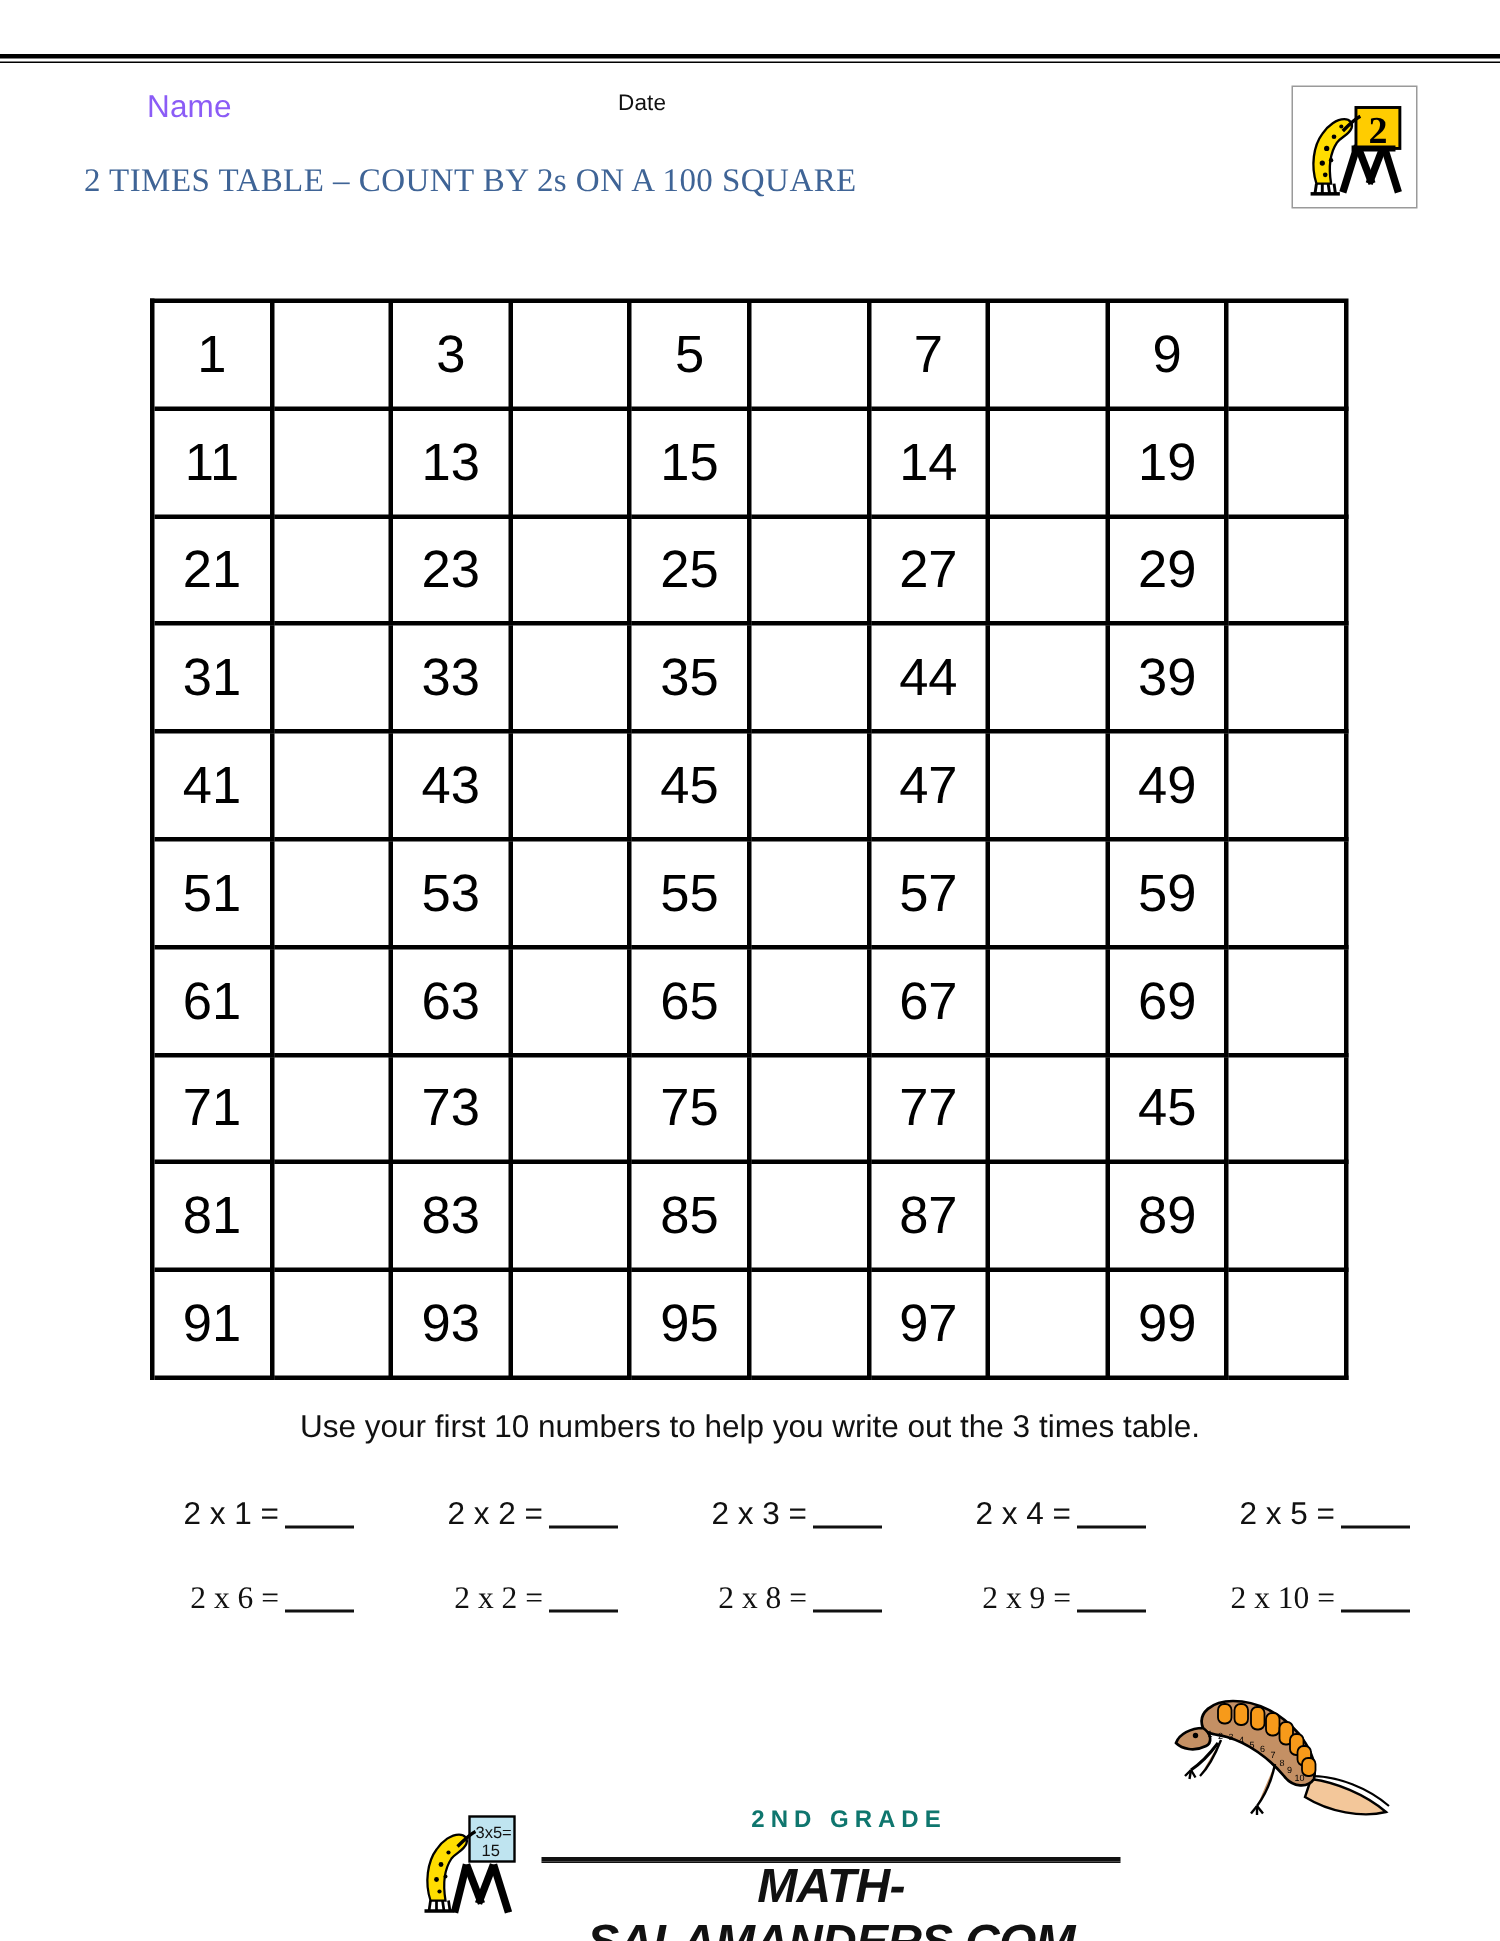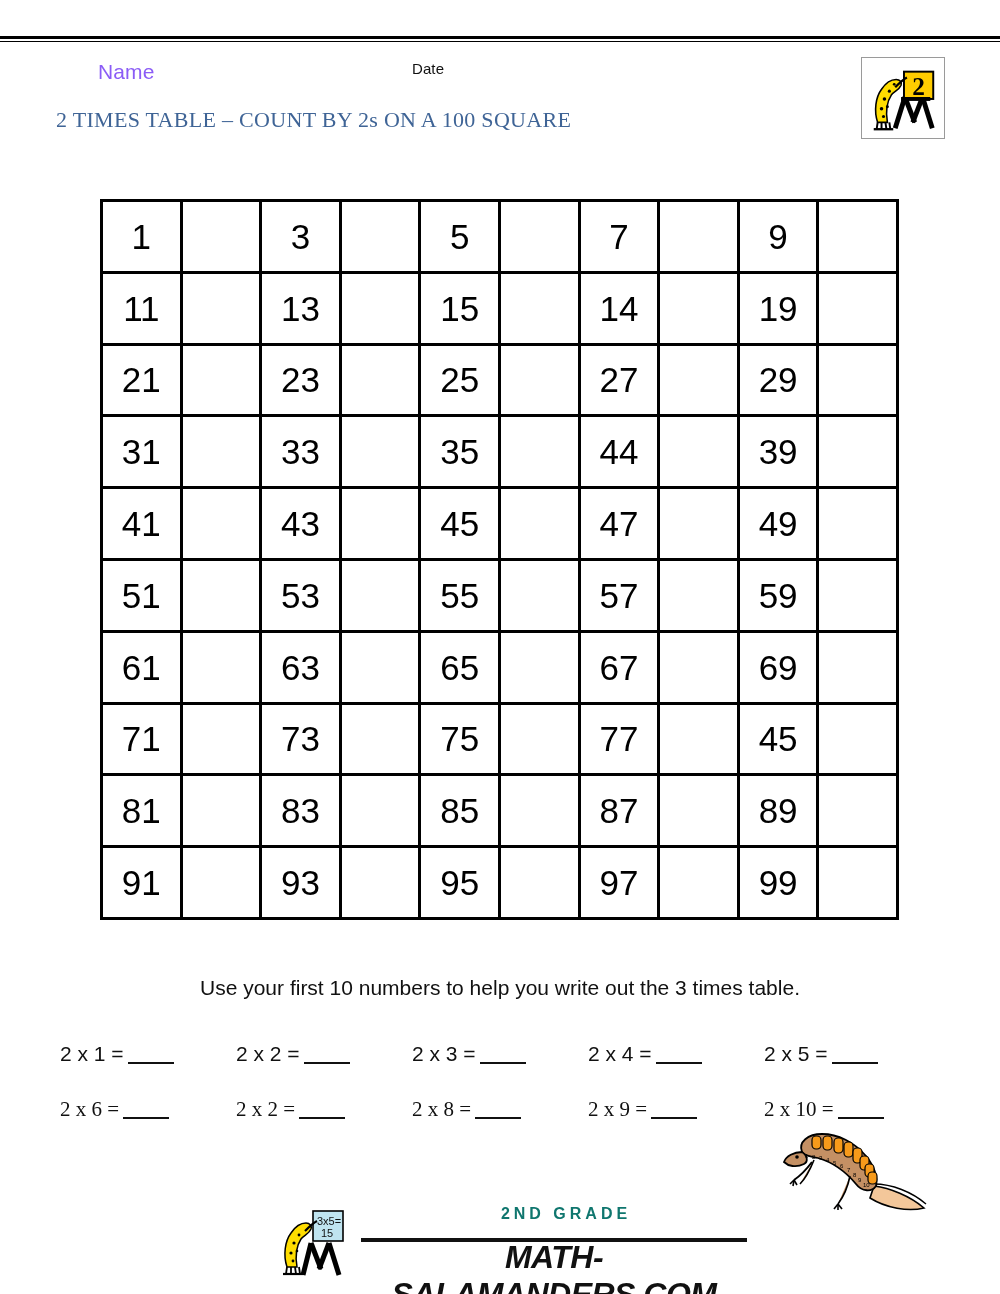--- a/index.html
+++ b/index.html
@@ -100,39 +100,37 @@
 
   
   .instruction {
     position: absolute;
     left: 0;
     top: 940px;
     width: 1000px;
     text-align: center;
     font-size: 21px;
     color: #111;
-    margin-top: 36px;
   }
 
   
   .eq-row {
     position: absolute;
     left: 60px;
     width: 880px;
     display: flex;
     font-size: 21px;
     color: #111;
     white-space: nowrap;
   }
   .eq-row.r1 { top: 998px; }
   .eq-row.r2 { top: 1053px; font-family: Liberation Serif, serif; }
   .eq {
     flex: 1 1 0;
-    text-align: left;
-    margin-top: 44px;
+    text-align: right;
   }
   .eq .blank {
     display: inline-block;
     width: 46px;
     border-bottom: 2px solid #111;
     margin-left: 4px;
     vertical-align: -3px;
   }
 
   

